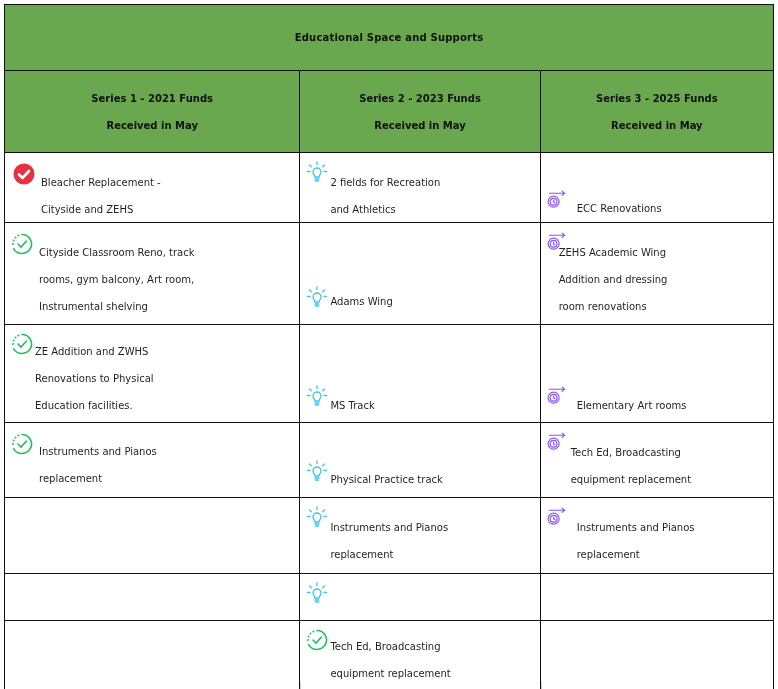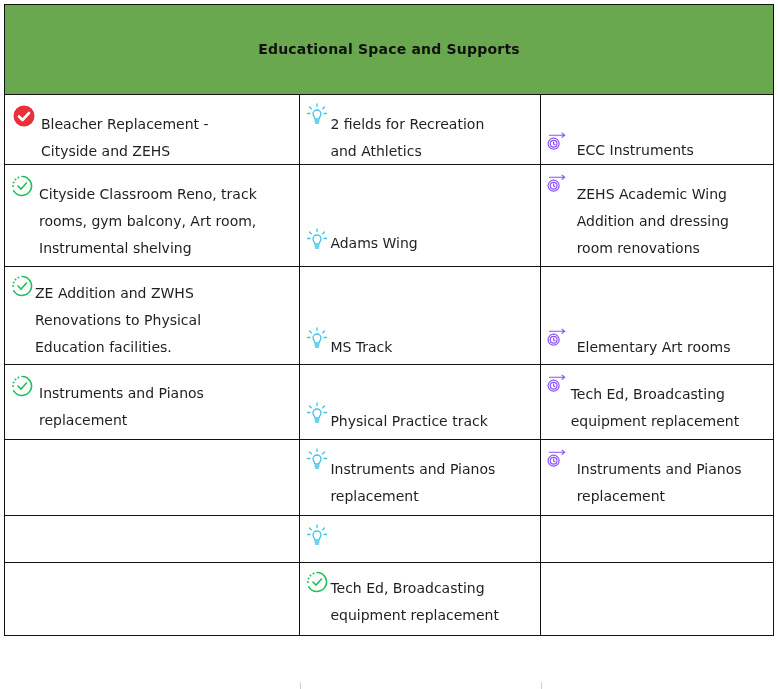--- a/index.html
+++ b/index.html
@@ -1,19 +1,19 @@
 <!DOCTYPE html>
 <html><head>
 <meta charset="utf-8">
 <style>
   html, body { margin:0; padding:0; background:#ffffff; }
   body { width:778px; height:689px; position:relative; overflow:hidden;
          font-family:"DejaVu Sans", sans-serif; color:#1f1f1f; }
   .tbl { position:absolute; left:4px; top:4px; width:770px; border-collapse:collapse; table-layout:fixed; }
-  .tbl td { border:1.5px solid #111; vertical-align:top; padding:16px; font-size:14px; line-height:27px; }
+  .tbl td { border:1.5px solid #111; vertical-align:top; padding:4px; font-size:10px; line-height:27px; }
   .title { background:#6aa84f; height:57px; text-align:center; vertical-align:middle !important;
            font-size:25px; font-weight:bold; color:#111; letter-spacing:0.2px; }
   .hdr { background:#6aa84f; height:73px; text-align:center; vertical-align:middle !important;
          font-size:16px; font-weight:bold; color:#111; line-height:33px; }
   .cell { position:relative; }
   .icon { position:absolute; width:22px; height:22px; }
   .txt { position:absolute; white-space:pre-line; }
   .col1 { width:295px; } .col2 { width:240px; } .col3 { width:233px; }
   .bottom-lines { position:absolute; top:682px; height:7px; width:1px; background:#cfcfcf; }
 </style>
@@ -23,20 +23,25 @@
 <table class="tbl">
   <colgroup>
       <col class="col1">
       <col class="col2">
       <col class="col3">
     </colgroup>
   <tbody>
       <tr>
     <td colspan="3" class="title">Educational Space and Supports</td>
   </tr>
+  <tr>
+    <td class="hdr"><span>Series 1 - 2021 Funds</span><br><span>Received in May</span></td>
+    <td class="hdr"><span>Series 2 - 2023 Funds</span><br><span>Received in May</span></td>
+    <td class="hdr"><span>Series 3 - 2025 Funds</span><br><span>Received in May</span></td>
+  </tr>
 
   <tr style="height:70px">
     <td class="cell">
       <svg class="icon" style="left:8px;top:10px" viewBox="0 0 22 22">
             <circle cx="11" cy="11" r="10.5" fill="#e8313a"></circle>
             <path d="M6 11.5 L9.5 15 L16 8" stroke="#fff" stroke-width="2.6" fill="none" stroke-linecap="round" stroke-linejoin="round"></path>
           </svg>
       <div class="txt" style="left:36px;top:16px">Bleacher Replacement -
 Cityside and ZEHS</div>
     </td>
@@ -53,21 +58,21 @@
     </td>
     <td class="cell">
       <svg class="icon" style="left:5px;top:36px" viewBox="0 0 26 22">
             <g stroke="#8c52ff" stroke-width="1.4" fill="none" stroke-linecap="round">
               <path d="M4 3h18M19 0.5L22 3L19 5.5"></path>
               <circle cx="9" cy="13" r="6.5"></circle>
               <circle cx="9" cy="13" r="4"></circle>
               <path d="M9 11v2.2l1.5 1"></path>
             </g>
           </svg>
-      <div class="txt" style="left:36px;top:42px">ECC Instruments</div>
+      <div class="txt" style="left:36px;top:42px">ECC Renovations</div>
     </td>
   </tr>
 
   <tr style="height:102px">
     <td class="cell">
       <svg class="icon" style="left:6px;top:10px" viewBox="0 0 22 22">
             <g stroke="#1fbf5c" stroke-width="1.6" fill="none" stroke-linecap="round">
               <path d="M11 1.5a9.5 9.5 0 1 1 -8.2 14.3"></path>
               <path d="M2 11v0M2.6 7.4v0M4.5 4.4v0M7.4 2.4v0" stroke-width="2"></path>
               <path d="M7 11l3 3l5.5-6"></path>
@@ -89,21 +94,21 @@
     </td>
     <td class="cell">
       <svg class="icon" style="left:5px;top:8px" viewBox="0 0 26 22">
             <g stroke="#8c52ff" stroke-width="1.4" fill="none" stroke-linecap="round">
               <path d="M4 3h18M19 0.5L22 3L19 5.5"></path>
               <circle cx="9" cy="13" r="6.5"></circle>
               <circle cx="9" cy="13" r="4"></circle>
               <path d="M9 11v2.2l1.5 1"></path>
             </g>
           </svg>
-      <div class="txt" style="left:36px;top:16px">ZEHS Academic Wing
+      <div class="txt" style="left:18px;top:16px">ZEHS Academic Wing
 Addition and dressing
 room renovations</div>
     </td>
   </tr>
 
   <tr style="height:98px">
     <td class="cell">
       <svg class="icon" style="left:6px;top:8px" viewBox="0 0 22 22">
             <g stroke="#1fbf5c" stroke-width="1.6" fill="none" stroke-linecap="round">
               <path d="M11 1.5a9.5 9.5 0 1 1 -8.2 14.3"></path>

